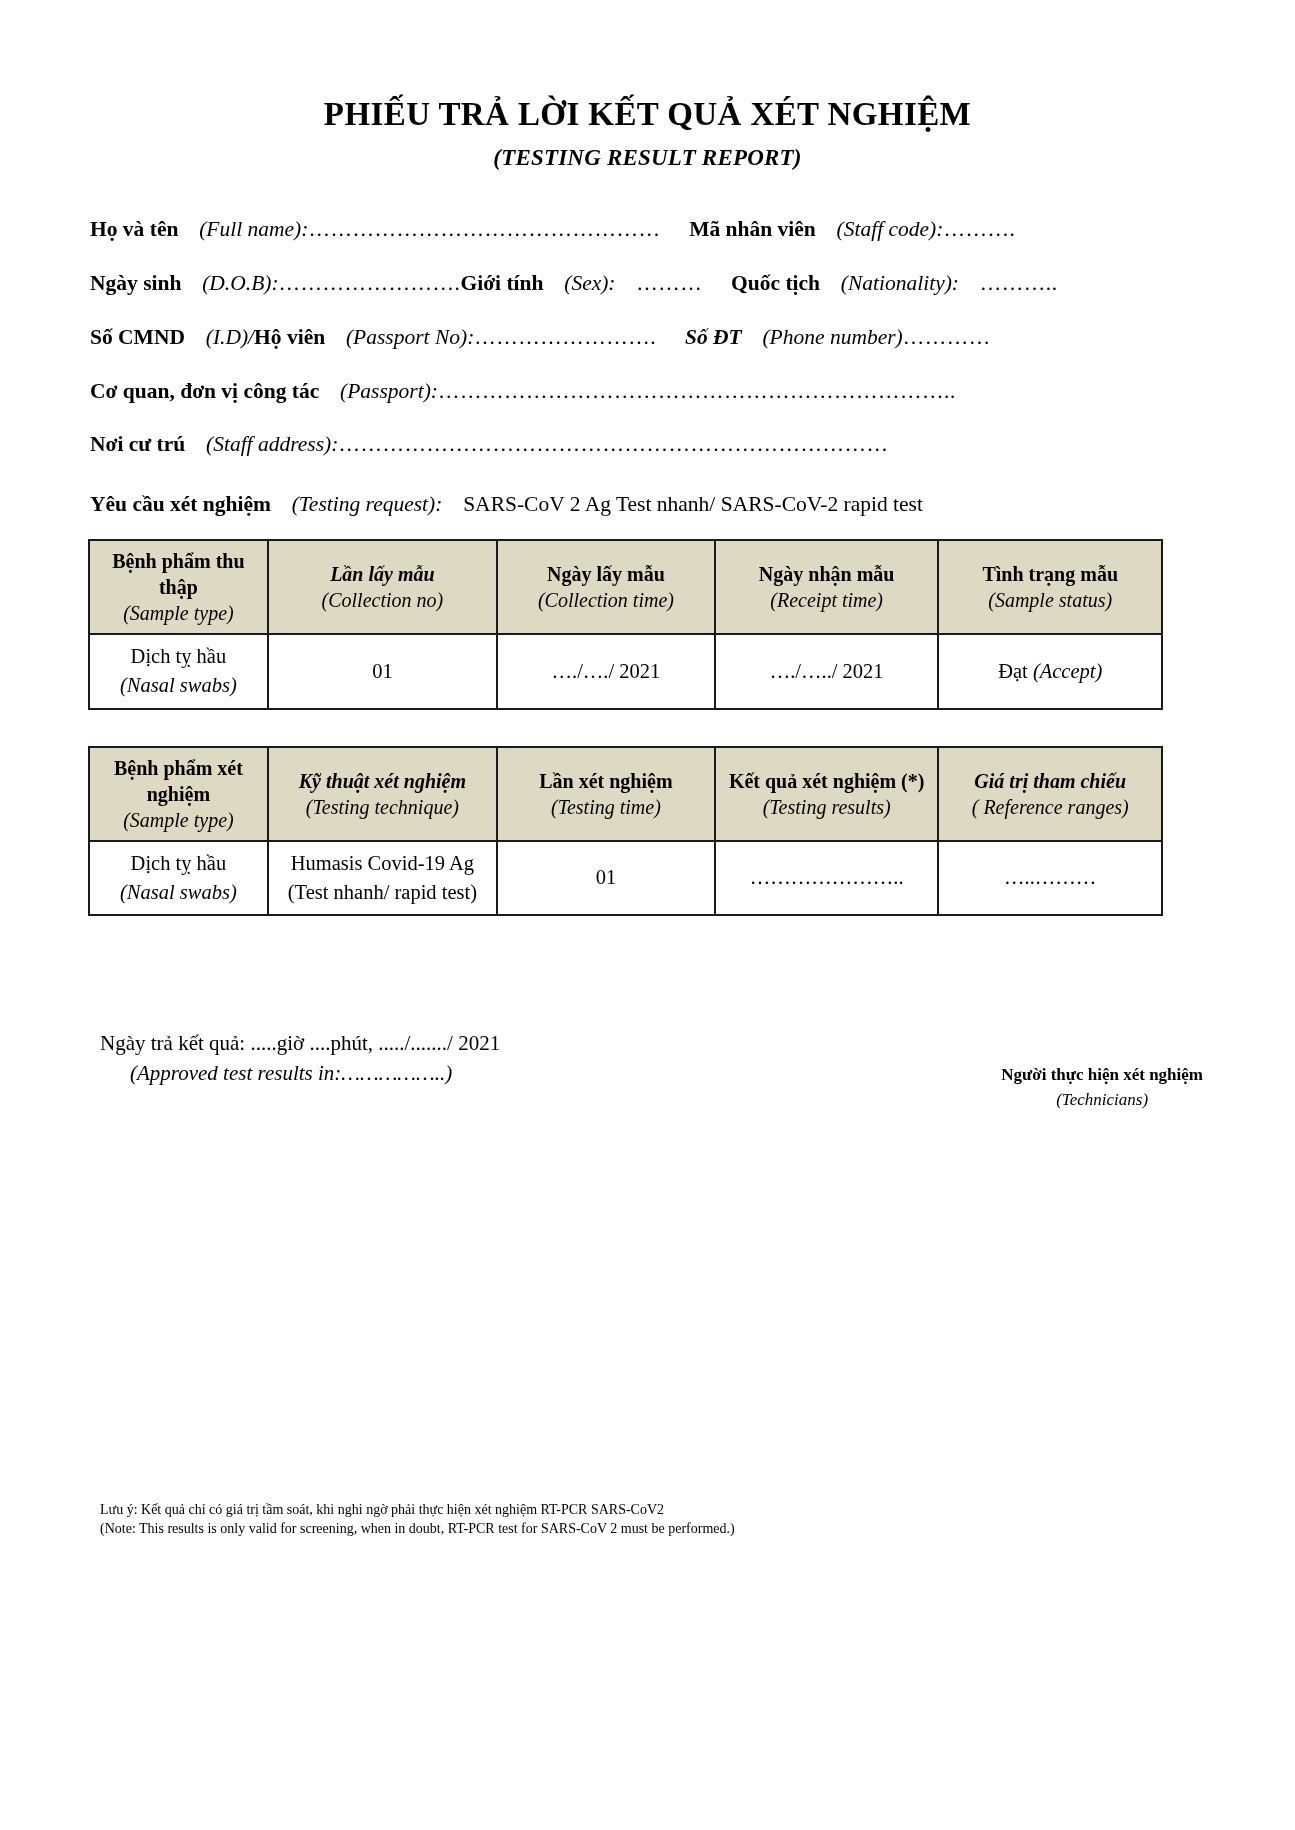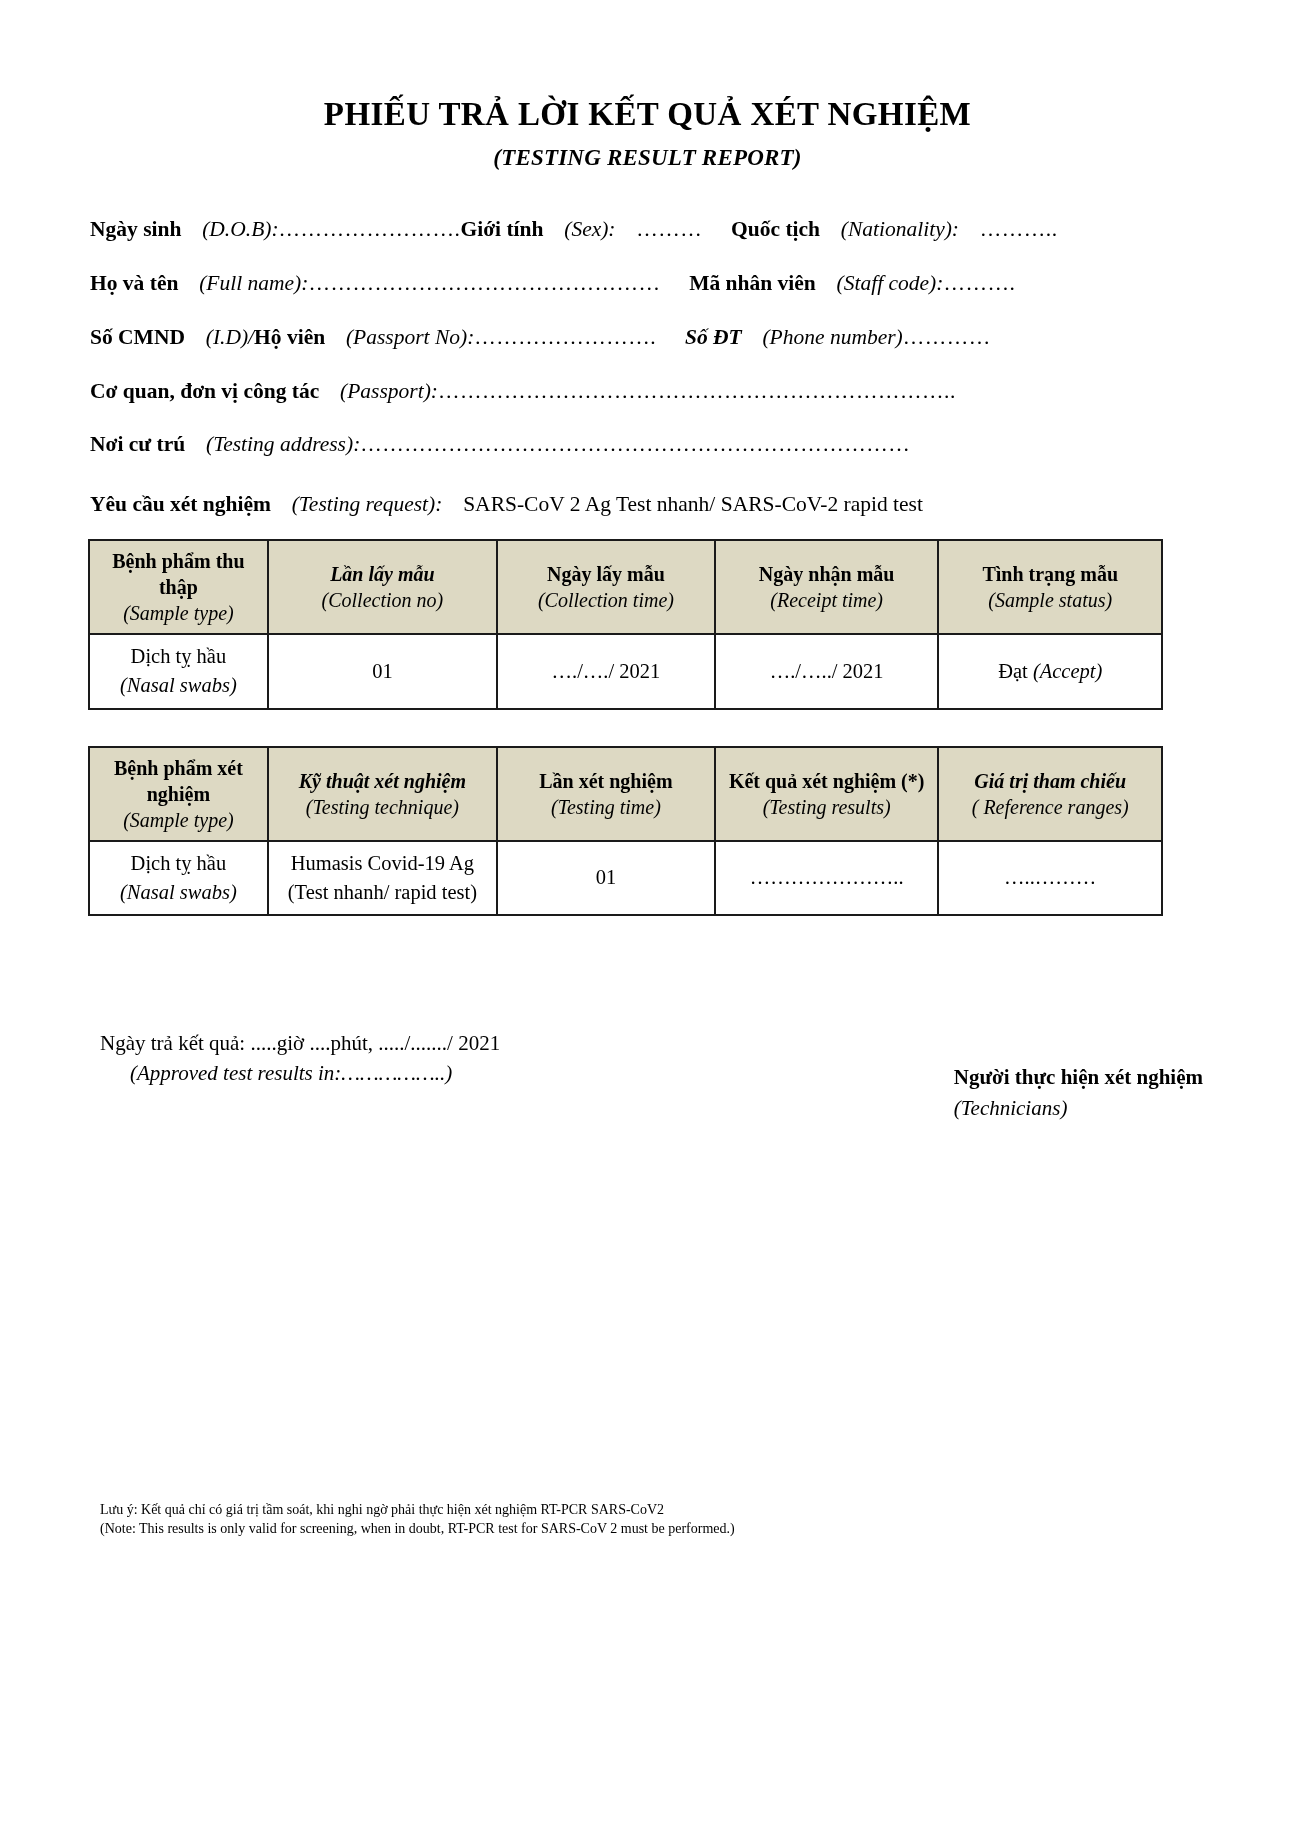--- a/index.html
+++ b/index.html
@@ -130,21 +130,22 @@
   }
   .approve .l2 {
     display: block;
     padding-left: 30px;
     font-style: italic;
   }
   .tech {
     position: absolute;
     right: 92px;
     top: 34px;
-    font-size: 21px;
+    text-align: center;
+    font-size: 17px;
     line-height: 1.5;
   }
   .tech .t1 { font-weight: bold; display:block; }
   .tech .t2 { font-style: italic; display:block; }
 
   
   .note {
     position: absolute;
     left: 100px;
     top: 1500px;
@@ -161,67 +162,67 @@
 <div class="page">
 
   <div class="title-block">
     <h1 class="doc-title">PHIẾU TRẢ LỜI KẾT QUẢ XÉT NGHIỆM</h1>
     <div class="doc-subtitle">(TESTING RESULT REPORT)</div>
   </div>
 
   <div class="fields">
 
     <div class="field-row">
+      <span class="lbl">Họ và tên</span>
+      <span class="gap-sm"></span>
+      <span class="en">(Full name):</span><span class="dots">…………………………………………</span>
+      <span class="gap-md"></span>
+      <span class="lbl">Mã nhân viên</span>
+      <span class="gap-sm"></span>
+      <span class="en">(Staff code):</span><span class="dots">……….</span>
+    </div>
+
+    <div class="field-row">
       <span class="lbl">Ngày sinh</span>
       <span class="gap-sm"></span>
       <span class="en">(D.O.B):</span><span class="dots">…………………….</span><span class="lbl">Giới tính</span>
       <span class="gap-sm"></span>
       <span class="en">(Sex):</span>
       <span class="gap-sm"></span>
       <span class="dots">………</span>
       <span class="gap-md"></span>
       <span class="lbl">Quốc tịch</span>
       <span class="gap-sm"></span>
       <span class="en">(Nationality):</span>
       <span class="gap-sm"></span>
       <span class="dots">………..</span>
     </div>
 
     <div class="field-row">
-      <span class="lbl">Họ và tên</span>
-      <span class="gap-sm"></span>
-      <span class="en">(Full name):</span><span class="dots">…………………………………………</span>
-      <span class="gap-md"></span>
-      <span class="lbl">Mã nhân viên</span>
-      <span class="gap-sm"></span>
-      <span class="en">(Staff code):</span><span class="dots">……….</span>
-    </div>
-
-    <div class="field-row">
       <span class="lbl">Số CMND</span>
       <span class="gap-sm"></span>
       <span class="en">(I.D)/</span><span class="lbl">Hộ viên</span>
       <span class="gap-sm"></span>
       <span class="en">(Passport No):</span><span class="dots">…………………….</span>
       <span class="gap-md"></span>
       <span class="lbl en">Số ĐT</span>
       <span class="gap-sm"></span>
       <span class="en">(Phone number)</span><span class="dots">…………</span>
     </div>
 
     <div class="field-row">
       <span class="lbl">Cơ quan, đơn vị công tác</span>
       <span class="gap-sm"></span>
       <span class="en">(Passport):</span><span class="dots">……………………………………………………………..</span>
     </div>
 
     <div class="field-row">
       <span class="lbl">Nơi cư trú</span>
       <span class="gap-sm"></span>
-      <span class="en">(Testing address):</span><span class="dots">…………………………………………………………………</span>
+      <span class="en">(Staff address):</span><span class="dots">…………………………………………………………………</span>
     </div>
 
     <div class="request-row">
       <span class="lbl">Yêu cầu xét nghiệm</span>
       <span class="gap-sm"></span>
       <span class="en">(Testing request):</span>
       <span class="gap-sm"></span>
       <span>SARS-CoV 2 Ag Test nhanh/ SARS-CoV-2 rapid test</span>
     </div>
   </div>

